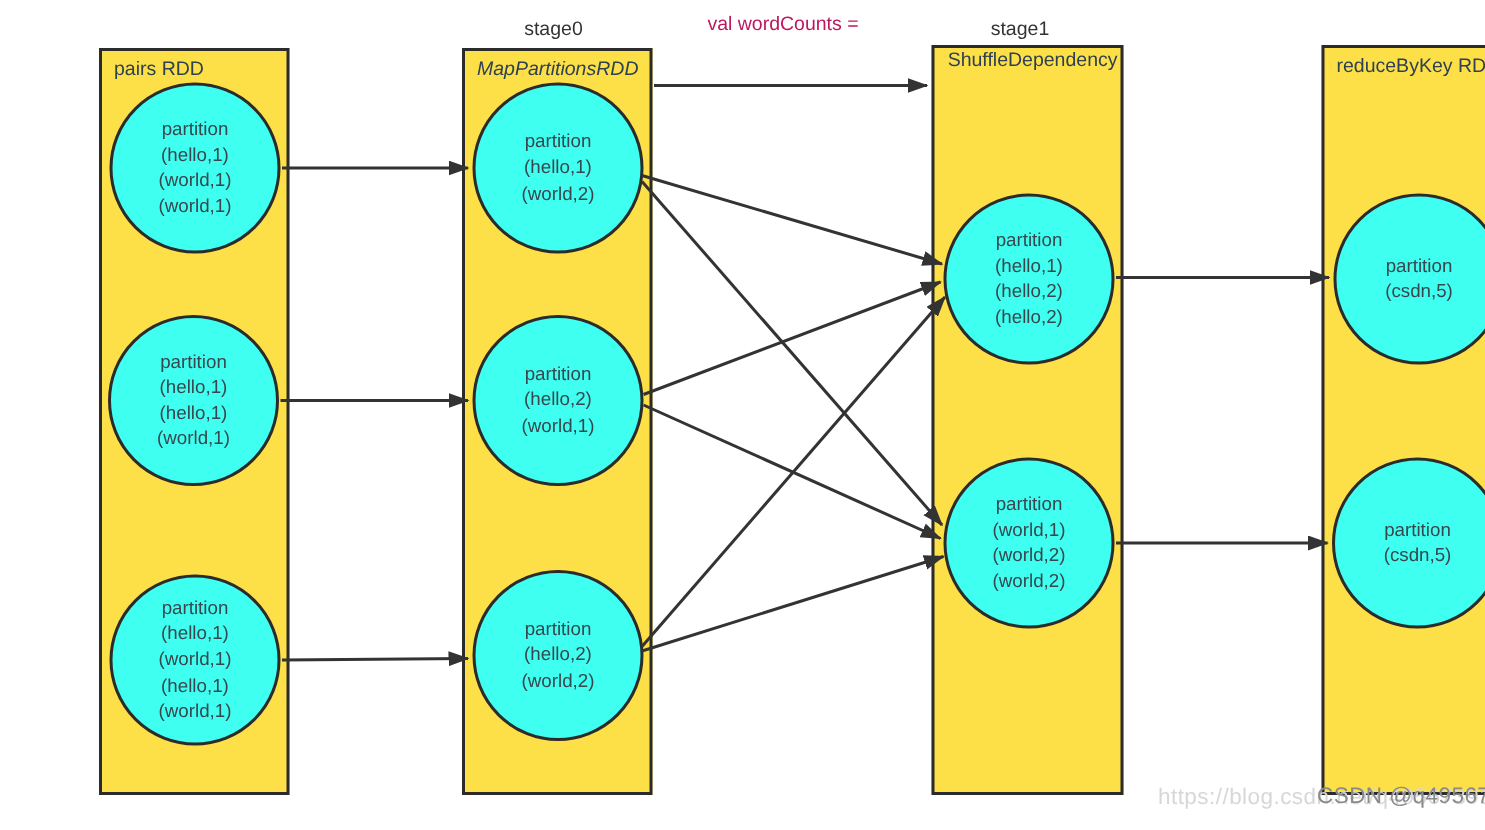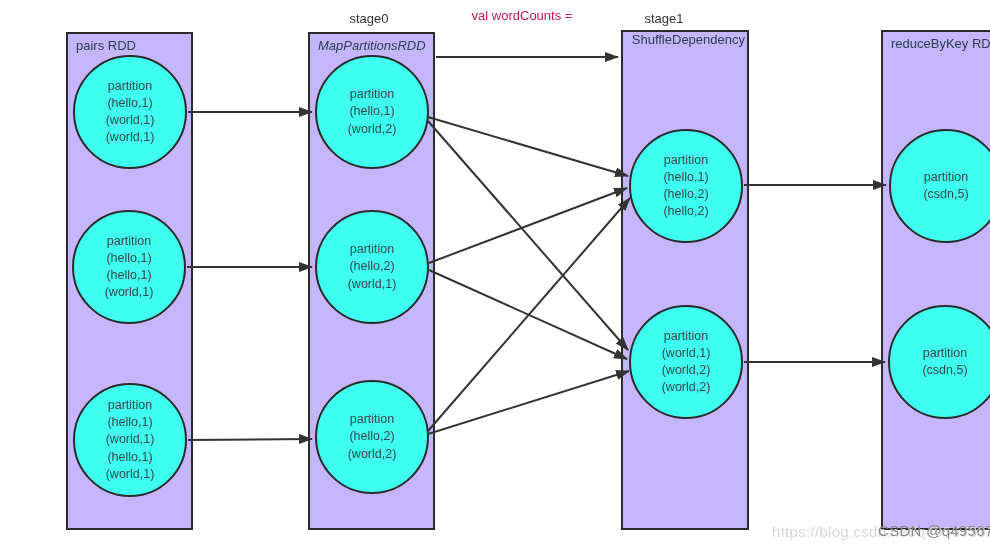--- a/index.html
+++ b/index.html
@@ -7,21 +7,21 @@
   .canvas {
     position: relative;
     width: 990px;
     height: 553px;
     background: #ffffff;
     overflow: hidden;
     margin-left: 35px;
   }
   .rdd-box {
     position: absolute;
-    background: #c4b5fd;
+    background: #fde047;
     border: 2px solid #2b2b2b;
     z-index: 1;
   }
   .rdd-title {
     padding: 4px 2px 0 8px;
     font-size: 13px;
     line-height: 1.3;
     color: #2e4150;
     white-space: nowrap;
   }
@@ -101,21 +101,21 @@
     letter-spacing: 0.3px;
     white-space: nowrap;
   }
 </style>
 </head>
 <body>
 
 <div class="canvas">
 
   <div class="stage-label" style="left:299px; top:11px;">stage0</div>
-  <div class="stage-label" style="left:594px; top:11px;">stage1</div>
+  <div class="stage-label" style="left:610px; top:11px;">stage1</div>
 
   <div class="code-label">
     <div>val wordCounts =</div>
   </div>
 
   <div class="rdd-box" style="left:31px; top:32px; width:127px; height:498px;">
     <div class="rdd-title">pairs RDD</div>
   </div>
 
   <div class="rdd-box" style="left:273px; top:32px; width:127px; height:498px;font-style:italic;">

